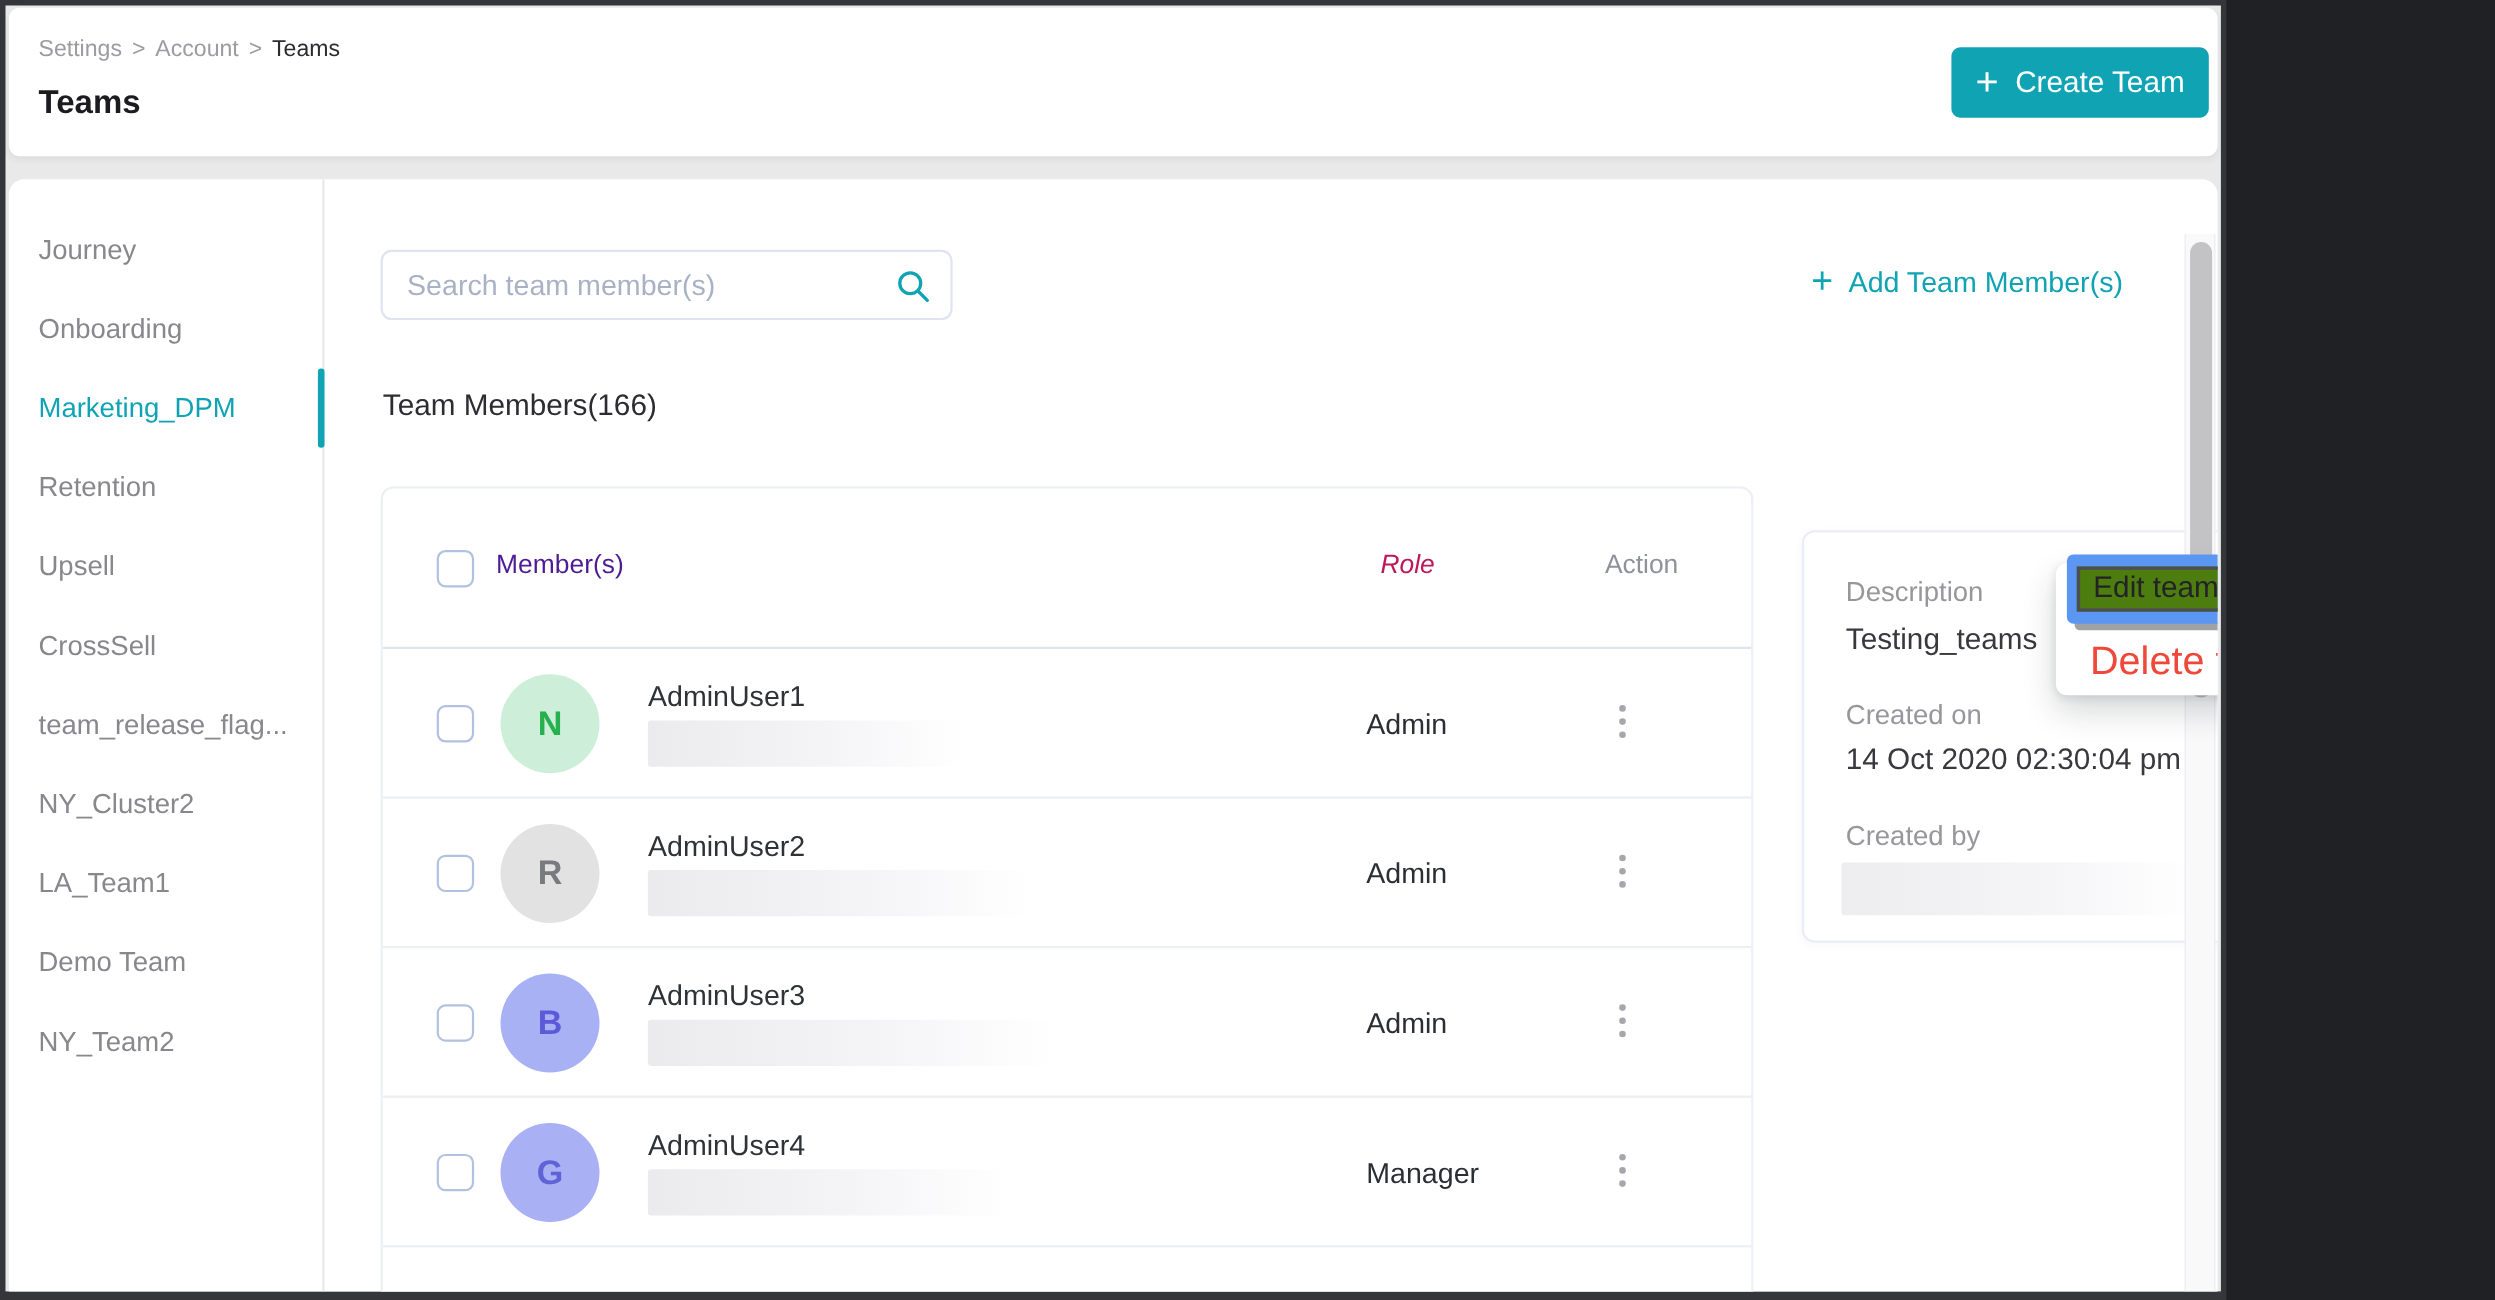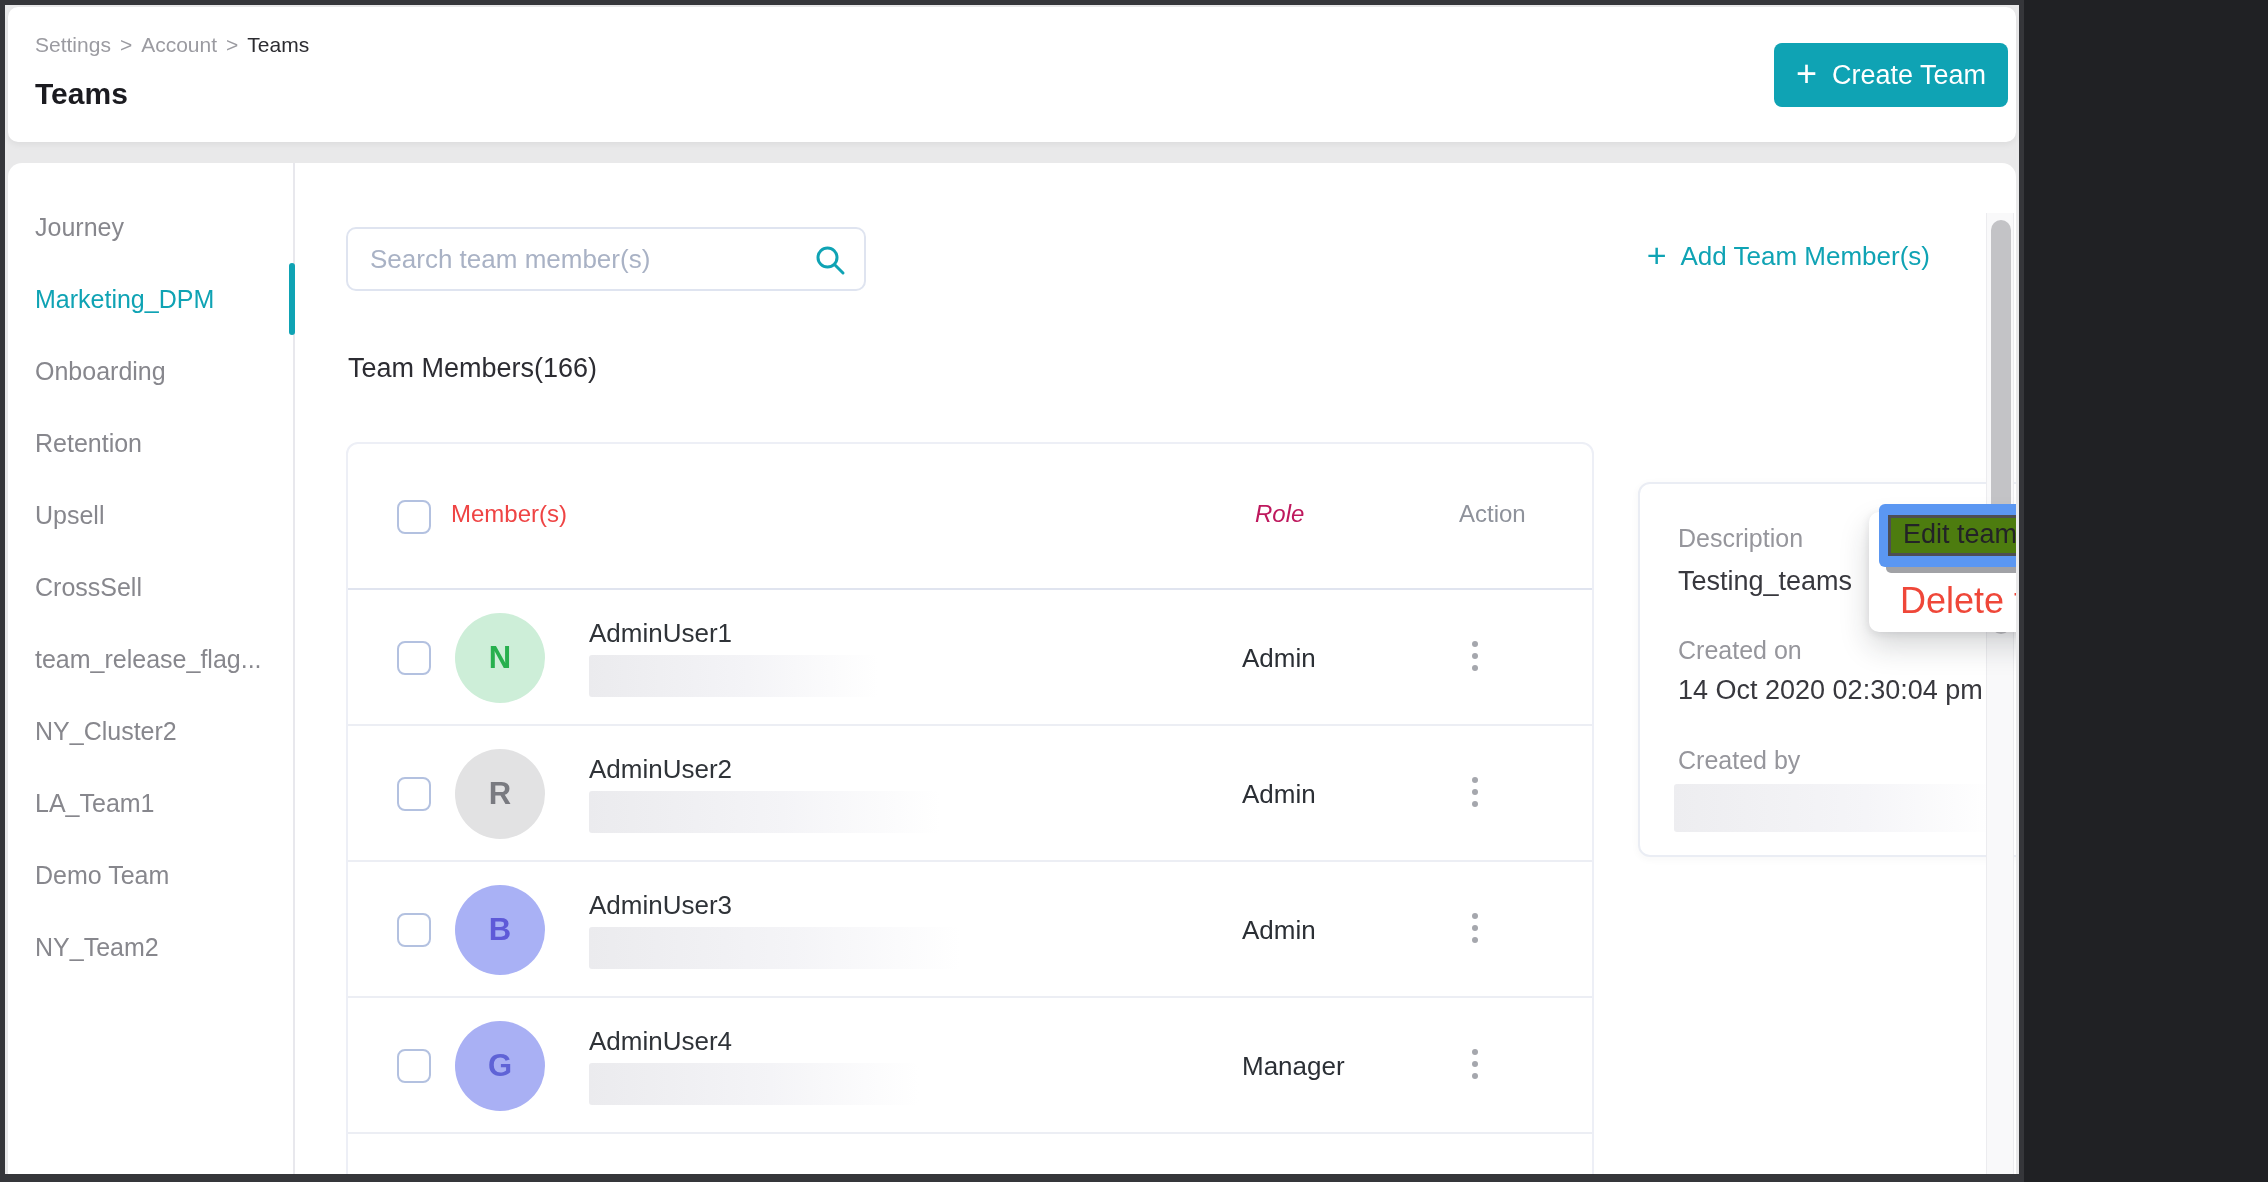--- a/index.html
+++ b/index.html
@@ -46,21 +46,21 @@
   .add-link{position:absolute;right:86px;top:78px;display:flex;align-items:center;gap:14px;
             color:var(--accent);font-size:26px;cursor:pointer;}
   .add-link .plus{font-size:34px;font-weight:300;line-height:1;margin-top:-3px;}
 
   .members-heading{position:absolute;left:340px;top:190px;font-size:27px;color:#2c2c32;}
 
   
   .table-card{position:absolute;left:338px;top:279px;width:1248px;height:1000px;background:#fff;
               border:2px solid #edeff6;border-radius:12px;}
   .t-header{position:relative;height:146px;border-bottom:2px solid #e0e4ef;}
-  .t-header .col-member{position:absolute;left:103px;top:56px;font-size:24px;color:#ef4444;}
+  .t-header .col-member{position:absolute;left:103px;top:56px;font-size:24px;color:#4c1d95;}
   .t-header .col-role{position:absolute;left:907px;top:56px;font-size:24px;color:#be185d;font-style:italic;}
   .t-header .col-action{position:absolute;left:1111px;top:56px;font-size:24px;color:#8e929b;}
   .checkbox{position:absolute;left:49px;width:34px;height:34px;border:2px solid #b3c1e0;border-radius:8px;
             background:#fff;cursor:pointer;}
   .t-header .checkbox{top:56px;}
   .t-row{position:relative;height:136px;border-bottom:2px solid #eceef4;}
   .t-row .checkbox{top:51px;}
   .avatar{position:absolute;left:107px;top:23px;width:90px;height:90px;border-radius:50%;
           display:flex;align-items:center;justify-content:center;font-size:31px;font-weight:700;}
   .member-cell{position:absolute;left:241px;top:28px;}
@@ -119,25 +119,25 @@
         <span class="plus">+</span>
         <span>Create Team</span>
       </div>
     </div>
 
     <div class="content-card">
 
       <div class="sidebar">
         <ul class="side-list">
           <li class="side-item">Journey</li>
+          <li class="side-item">Onboarding</li>
           <li class="side-item active">
             <span>Marketing_DPM</span>
             <span class="active-bar"></span>
           </li>
-          <li class="side-item">Onboarding</li>
           <li class="side-item">Retention</li>
           <li class="side-item">Upsell</li>
           <li class="side-item">CrossSell</li>
           <li class="side-item">team_release_flag...</li>
           <li class="side-item">NY_Cluster2</li>
           <li class="side-item">LA_Team1</li>
           <li class="side-item">Demo Team</li>
           <li class="side-item">NY_Team2</li>
         </ul>
       </div>

